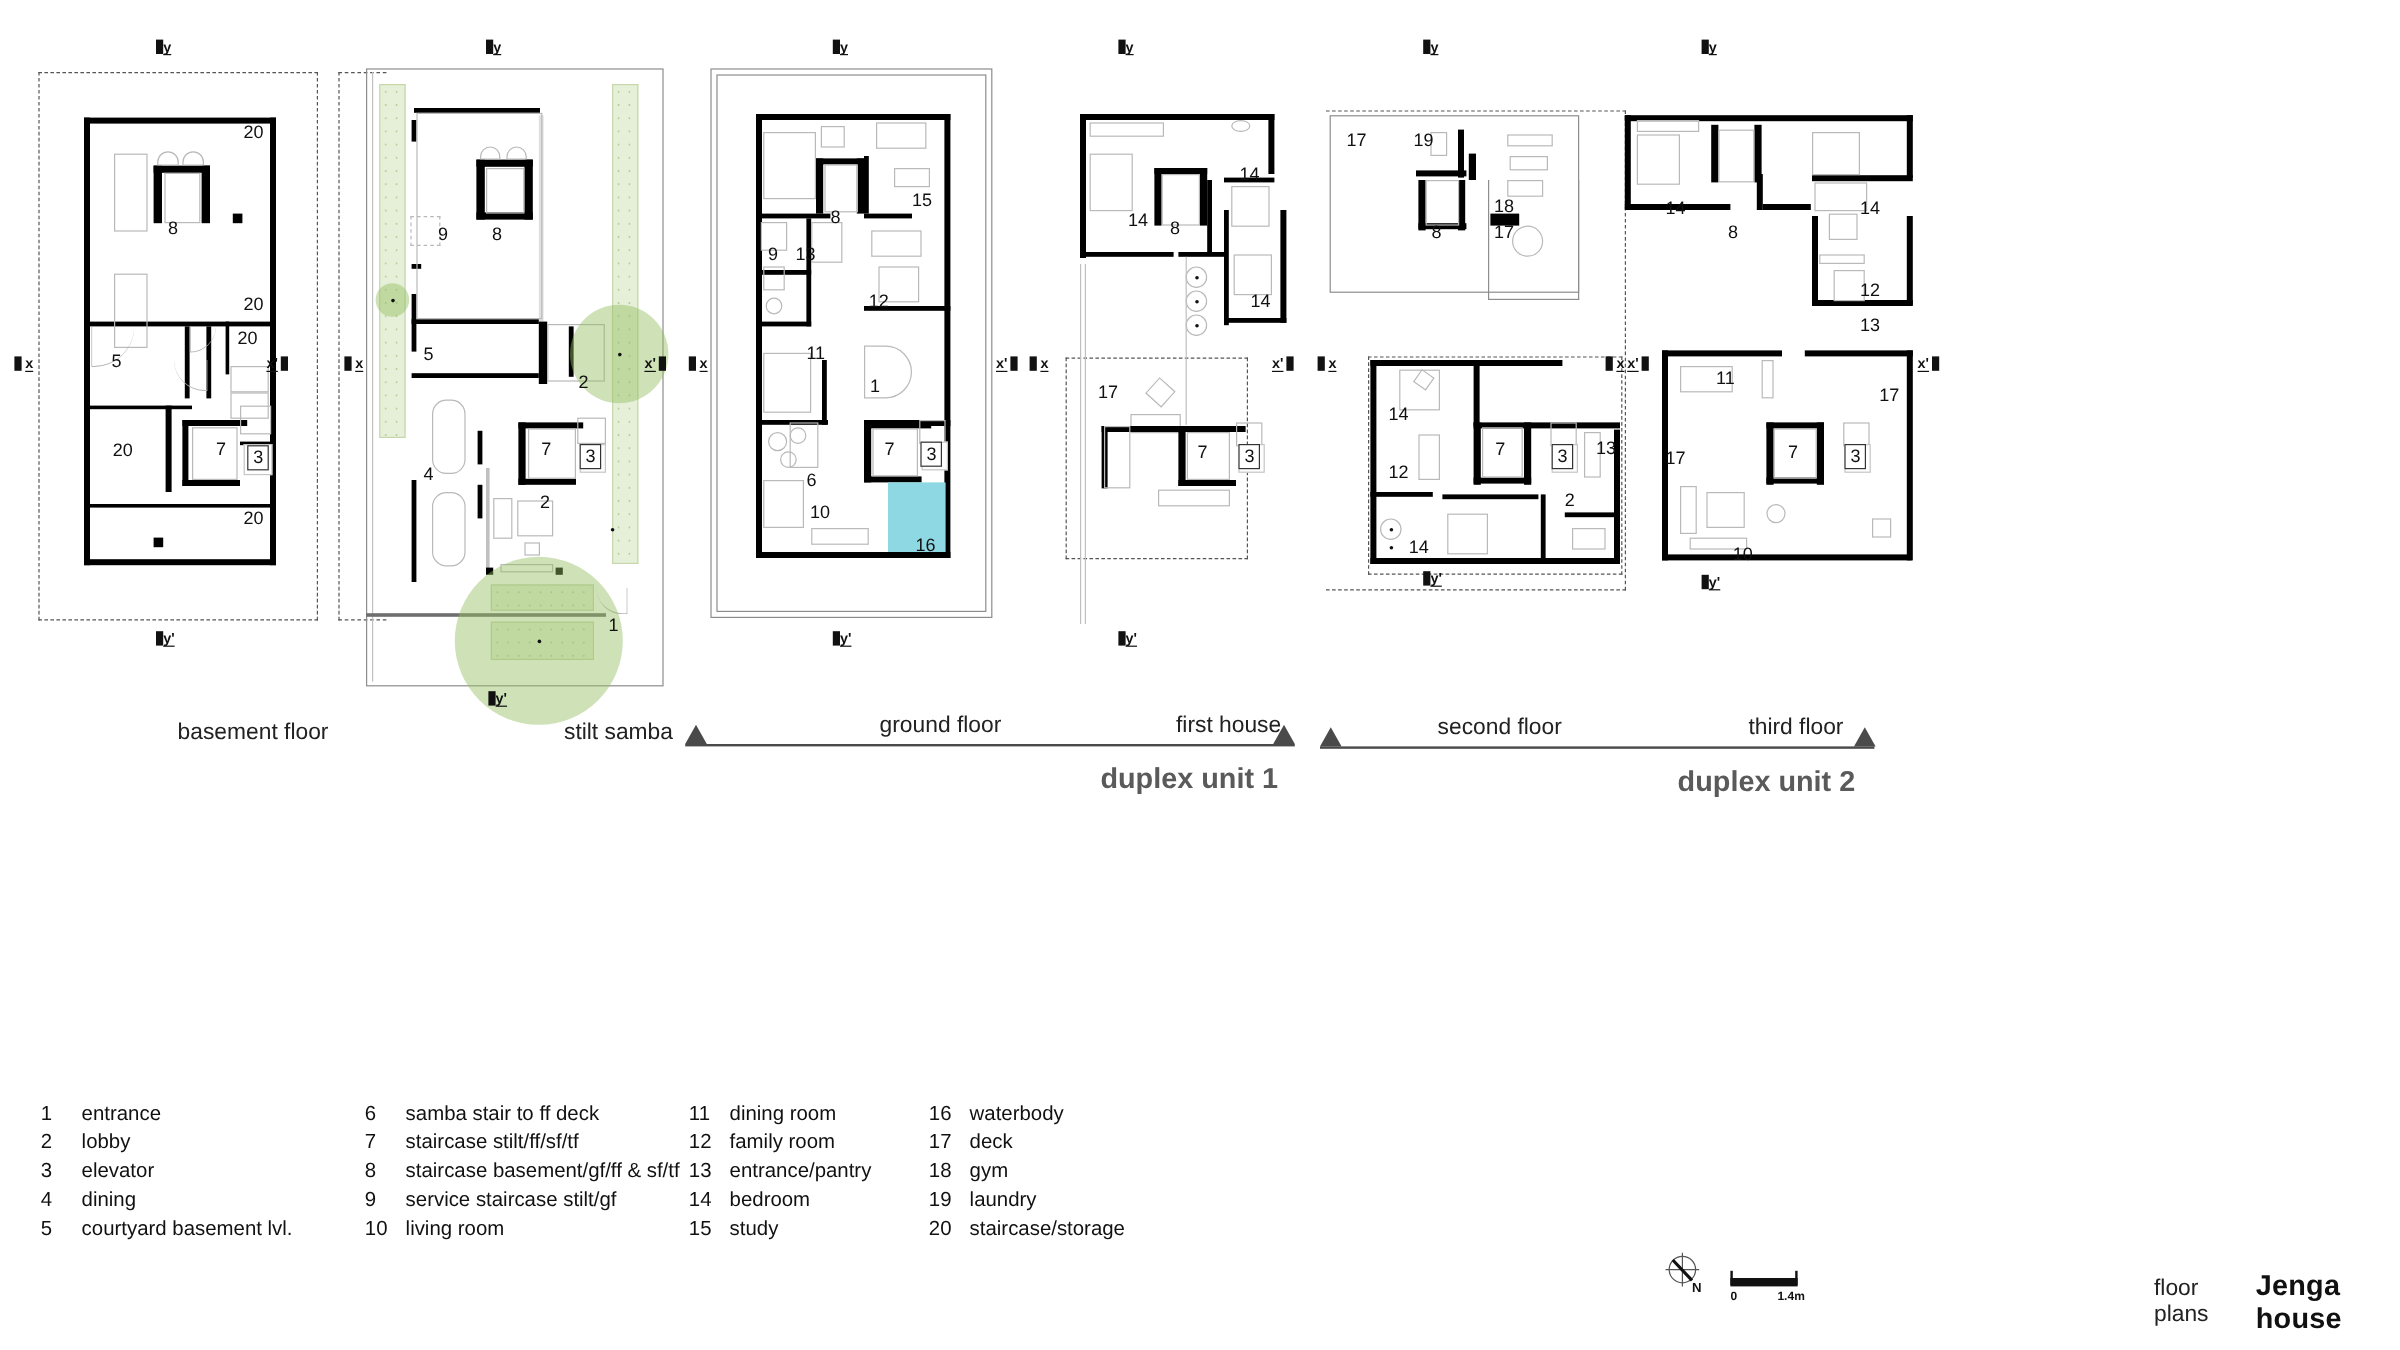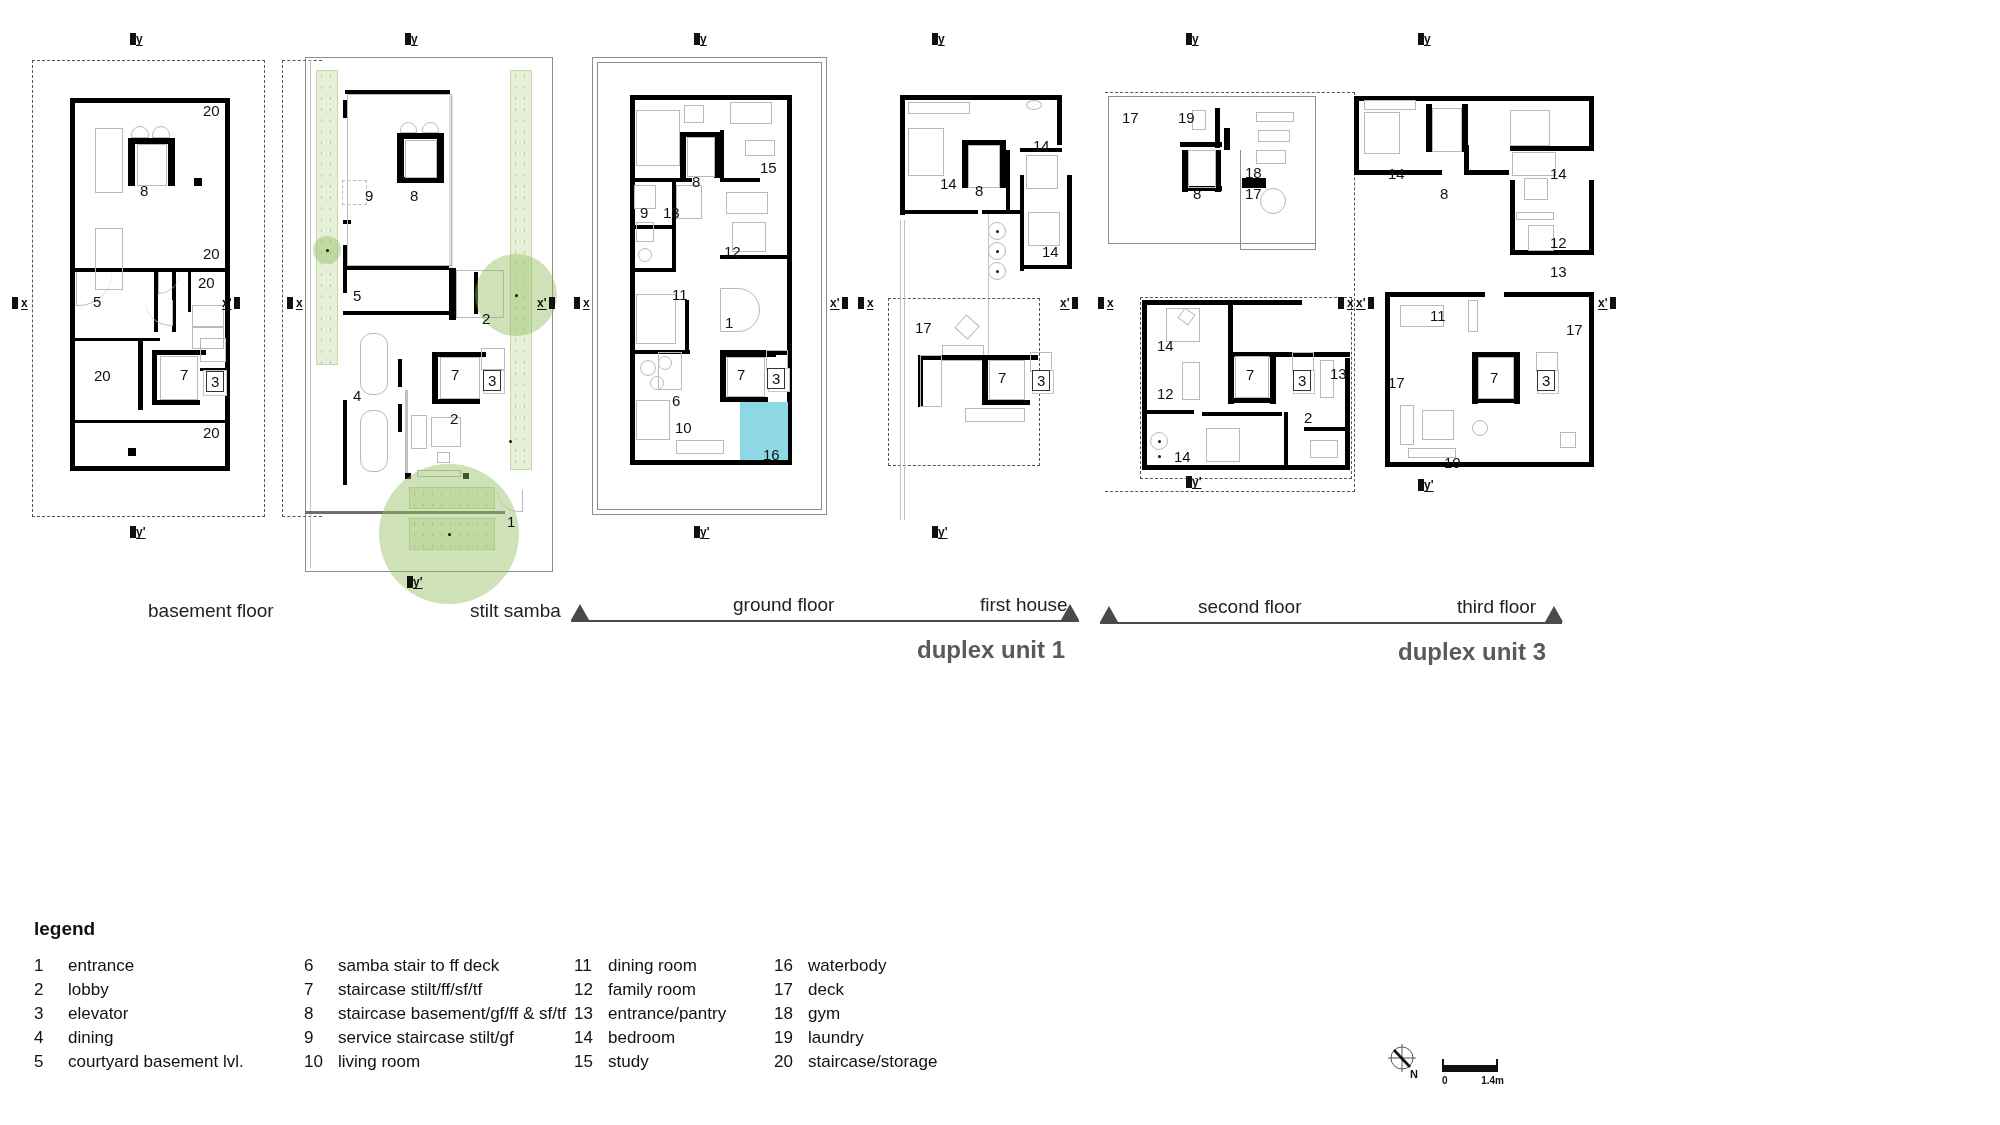--- a/index.html
+++ b/index.html
@@ -593,24 +593,23 @@
   <div class="tri" style="left:571px;top:604px;"></div>
   <div class="tri" style="left:1061px;top:604px;"></div>
   <div class="unit-rule" style="left:571px;top:620px;width:508px;"></div>
   <div class="unit-label" style="left:917px;top:636px;">duplex unit 1</div>
 
   <div class="floor-caption" style="left:1198px;top:596px;">second floor</div>
   <div class="floor-caption" style="left:1457px;top:596px;">third floor</div>
   <div class="tri" style="left:1100px;top:606px;"></div>
   <div class="tri" style="left:1545px;top:606px;"></div>
   <div class="unit-rule" style="left:1100px;top:622px;width:462px;"></div>
-  <div class="unit-label" style="left:1398px;top:638px;">duplex unit 3</div>
+  <div class="unit-label" style="left:1398px;top:638px;">duplex unit 2</div>
 
   <div id="legend-block">
-    <div class="legend-title">legend</div>
     <div class="legend-cols">
 
       <div class="legend-col">
         <div class="legend-row">
           <span class="legend-no">1</span>
           <span class="legend-label">entrance</span>
         </div>
         <div class="legend-row">
           <span class="legend-no">2</span>
           <span class="legend-label">lobby</span>
@@ -714,14 +713,18 @@
 
     <div class="scalebar">
       <div class="cap-l"></div>
       <div class="cap-r"></div>
       <div class="bar"></div>
       <div class="tick-l">0</div>
       <div class="tick-r">1.4m</div>
     </div>
   </div>
 
+  <div id="sheet-title">
+    <span class="sheet-kind">floor plans</span>
+    <span class="project-name">Jenga house</span>
+  </div>
 
 </div>
 
 </body></html>

